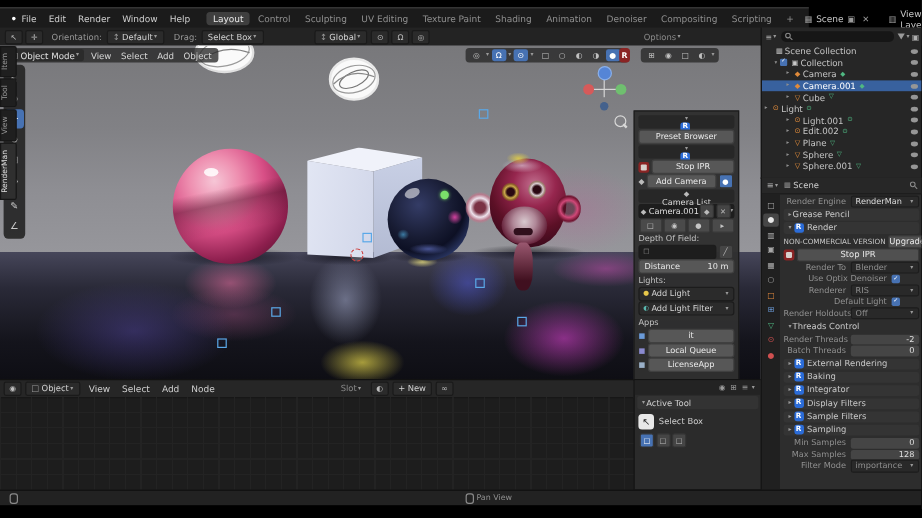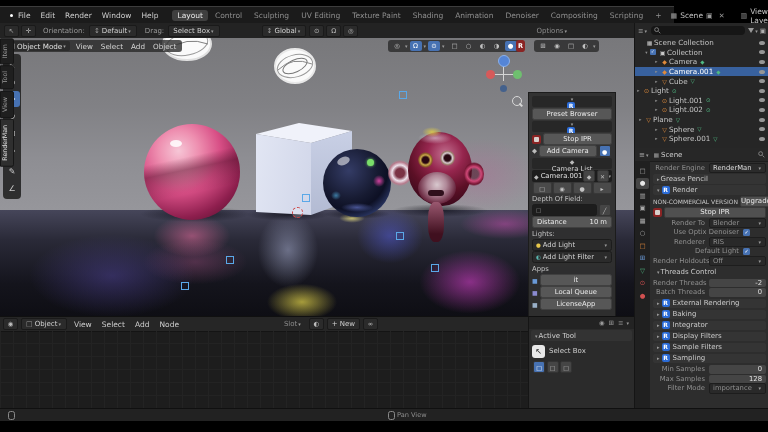--- a/index.html
+++ b/index.html
@@ -524,24 +524,24 @@
         <span class="oarr">▸</span>
 
         <span class="oicn ic-light">⊙</span>
         <span>Light.001</span>
         <span class="odata ic-light">⊙</span>
         <span class="oeye"></span>
       </div><div class="orow" style="padding-left: 18px;">
         <span class="oarr">▸</span>
 
         <span class="oicn ic-light">⊙</span>
-        <span>Light.002</span>
+        <span>Edit.002</span>
         <span class="odata ic-light">⊙</span>
         <span class="oeye"></span>
-      </div><div class="orow" style="padding-left: 2px;">
+      </div><div class="orow" style="padding-left: 18px;">
         <span class="oarr">▸</span>
 
         <span class="oicn ic-mesh">▽</span>
         <span>Plane</span>
         <span class="odata ic-mesh">▽</span>
         <span class="oeye"></span>
       </div><div class="orow" style="padding-left: 18px;">
         <span class="oarr">▸</span>
 
         <span class="oicn ic-mesh">▽</span>

